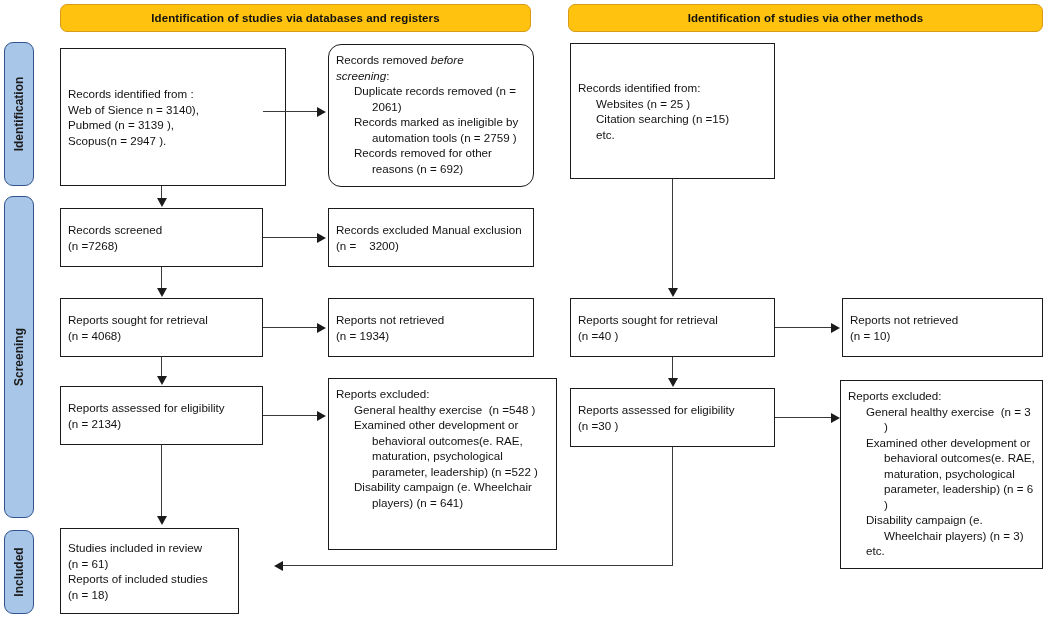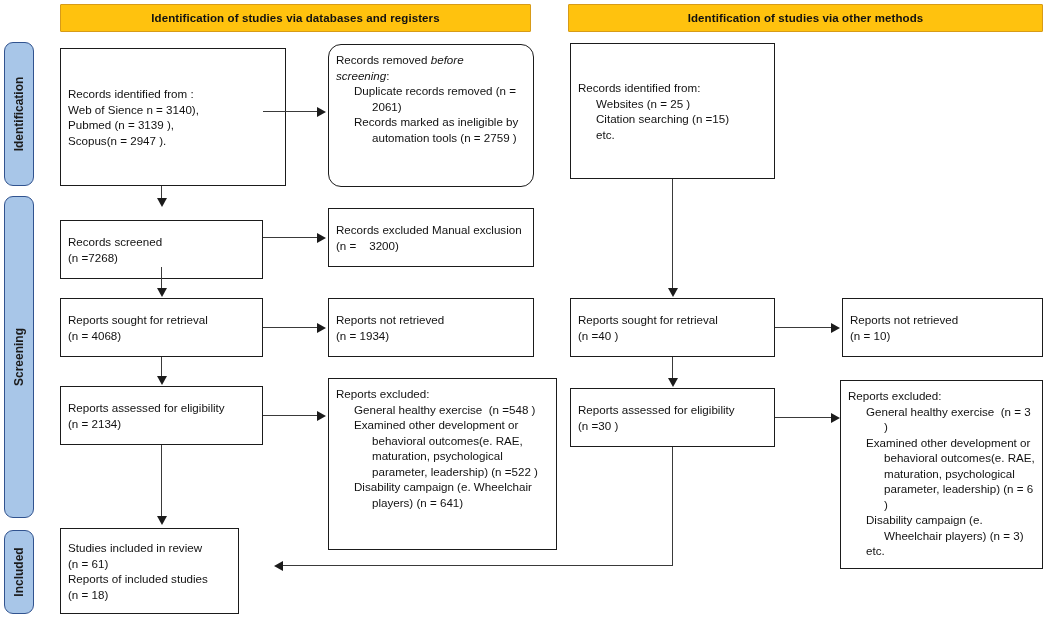--- a/index.html
+++ b/index.html
@@ -8,21 +8,21 @@
     width:1056px;height:619px;position:relative;overflow:hidden;
     color:#111111;
   }
   #stage{position:absolute;left:0;top:0;width:1056px;height:619px;}
 
   
   .banner{
     position:absolute;
     background:#FFC20E;
     border:1.5px solid #D79B18;
-    border-radius:1px;
+    border-radius:7px;
     color:#111;
     font-weight:bold;
     font-size:11.5px;
     display:flex;align-items:center;justify-content:center;
     text-align:center;
     letter-spacing:.1px;
     box-sizing:border-box;
   }
 
   
@@ -111,23 +111,24 @@
     <div>Web of Sience n = 3140),</div>
     <div>Pubmed (n = 3139 ),</div>
     <div>Scopus(n = 2947 ).</div>
   </div>
 
   <div class="box topalign" style="left:328px;top:44px;width:206px;height:143px;border-radius:13px;">
     <div><span>Records removed </span><span class="ital">before</span></div>
     <div><span class="ital">screening</span><span>:</span></div>
     <div class="ind2">Duplicate records removed (n = 2061)</div>
     <div class="ind2">Records marked as ineligible by automation tools (n = 2759 )</div>
-  </div>
-
-  <div class="box" style="left:60px;top:220px;width:203px;height:59px;">
+    <div class="ind2">Records removed for other reasons (n = 692)</div>
+  </div>
+
+  <div class="box" style="left:60px;top:208px;width:203px;height:59px;">
     <div>Records screened</div>
     <div>(n =7268)</div>
   </div>
 
   <div class="box" style="left:328px;top:208px;width:206px;height:59px;">
     <div>Records excluded Manual exclusion</div>
     <div>(n =    3200)</div>
   </div>
 
   <div class="box" style="left:60px;top:298px;width:203px;height:59px;">

